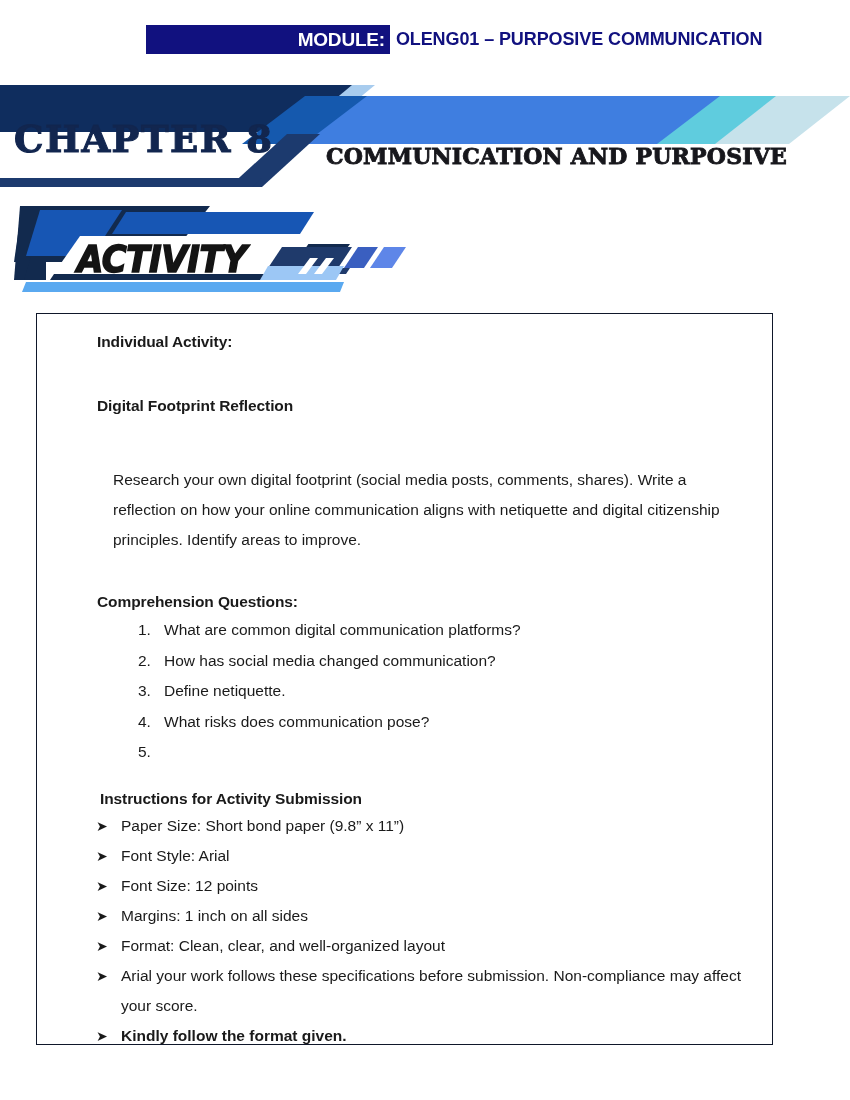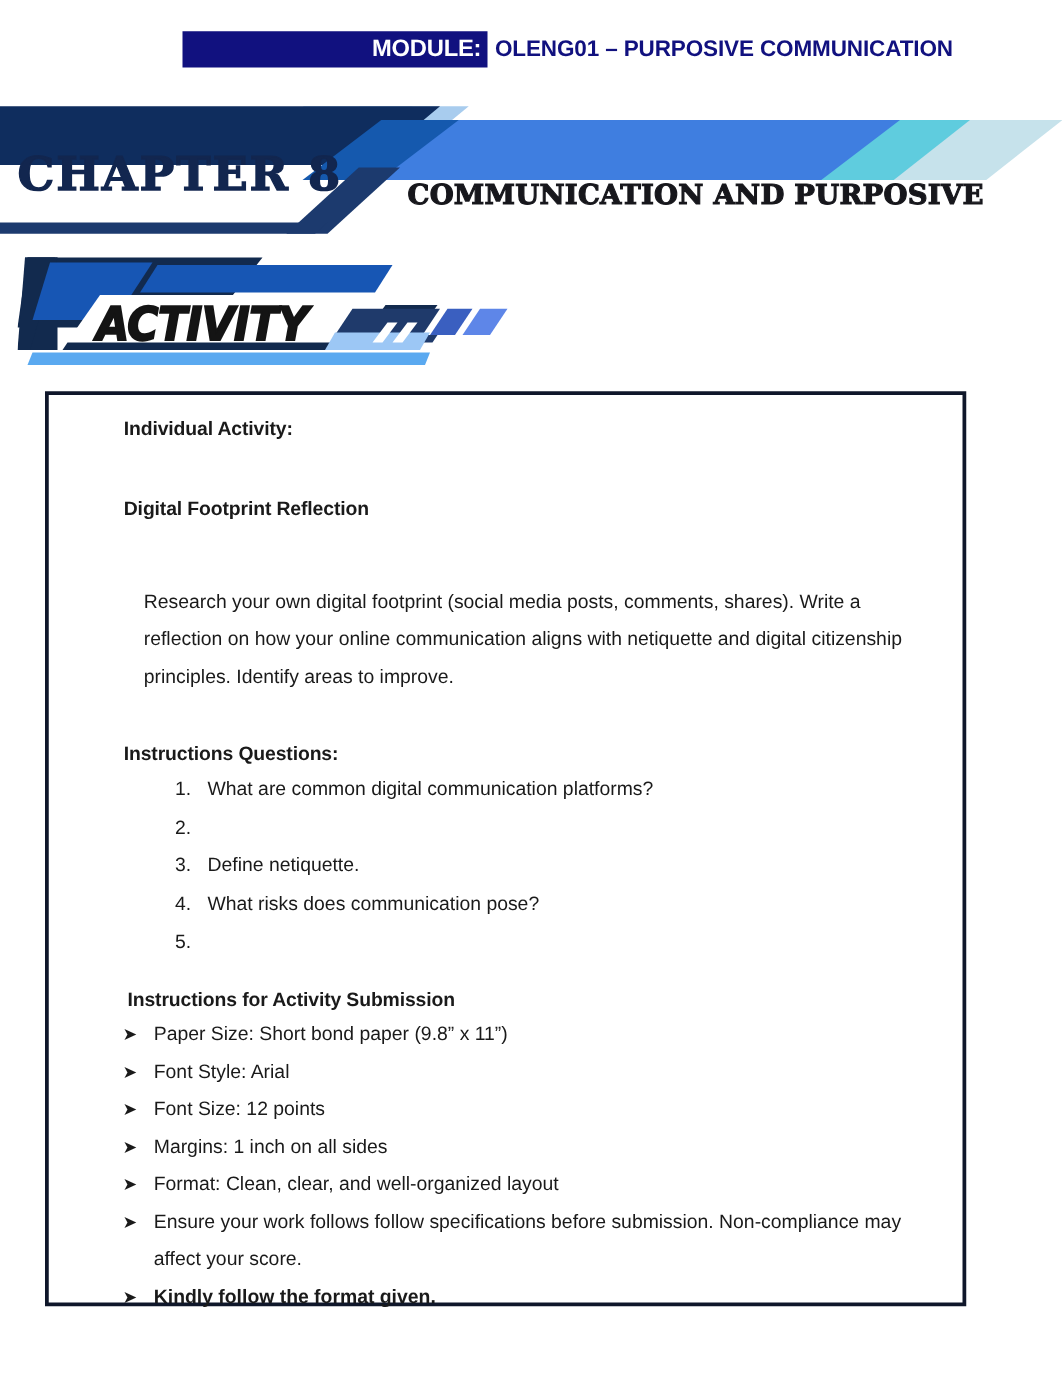--- a/index.html
+++ b/index.html
@@ -114,21 +114,21 @@
     white-space: nowrap;
   }
 
   
   .content-box {
     position: absolute;
     left: 36px;
     top: 313px;
     width: 737px;
     height: 732px;
-    border: 3px solid #0f172a;
+    border: 1px solid #0f172a;
     box-sizing: border-box;
     background: #ffffff;
   }
   .content-inner {
     padding: 14px 16px 10px 60px;
     color: #1a1a1a;
     font-size: 15.5px;
   }
 
   .lead-heading {
@@ -280,29 +280,30 @@
     <div class="spacer-lg"></div>
 
     <div class="lead-heading">Digital Footprint Reflection</div>
 
     <div class="spacer-md"></div>
 
     <p class="body-para">Research your own digital footprint (social media posts, comments, shares). Write a reflection on how your online communication aligns with netiquette and digital citizenship principles. Identify areas to improve.</p>
 
     <div class="spacer-sm"></div>
 
-    <div class="section-heading">Instructions Questions:</div>
+    <div class="section-heading">Comprehension Questions:</div>
 
     <ol class="q-list" id="questions-list">
         <li class="q-item">
           <span class="q-num">1.</span>
           <span class="q-text">What are common digital communication platforms?</span>
         </li>
         <li class="q-item">
           <span class="q-num">2.</span>
+          <span class="q-text">How has social media changed communication?</span>
         </li>
         <li class="q-item">
           <span class="q-num">3.</span>
           <span class="q-text">Define netiquette.</span>
         </li>
         <li class="q-item">
           <span class="q-num">4.</span>
           <span class="q-text">What risks does communication pose?</span>
         </li>
         <li class="q-item">
@@ -330,21 +331,21 @@
         <li class="instr-item">
           <span class="instr-bullet">➤</span>
           <span class="instr-text">Margins: 1 inch on all sides</span>
         </li>
         <li class="instr-item">
           <span class="instr-bullet">➤</span>
           <span class="instr-text">Format: Clean, clear, and well-organized layout</span>
         </li>
         <li class="instr-item">
           <span class="instr-bullet">➤</span>
-          <span class="instr-text">Ensure your work follows follow specifications before submission. Non-compliance may affect your score.</span>
+          <span class="instr-text">Arial your work follows these specifications before submission. Non-compliance may affect your score.</span>
         </li>
         <li class="instr-item bold">
           <span class="instr-bullet">➤</span>
           <span class="instr-text">Kindly follow the format given.</span>
         </li>
       </ul>
 
   </div>
 </div>
 

